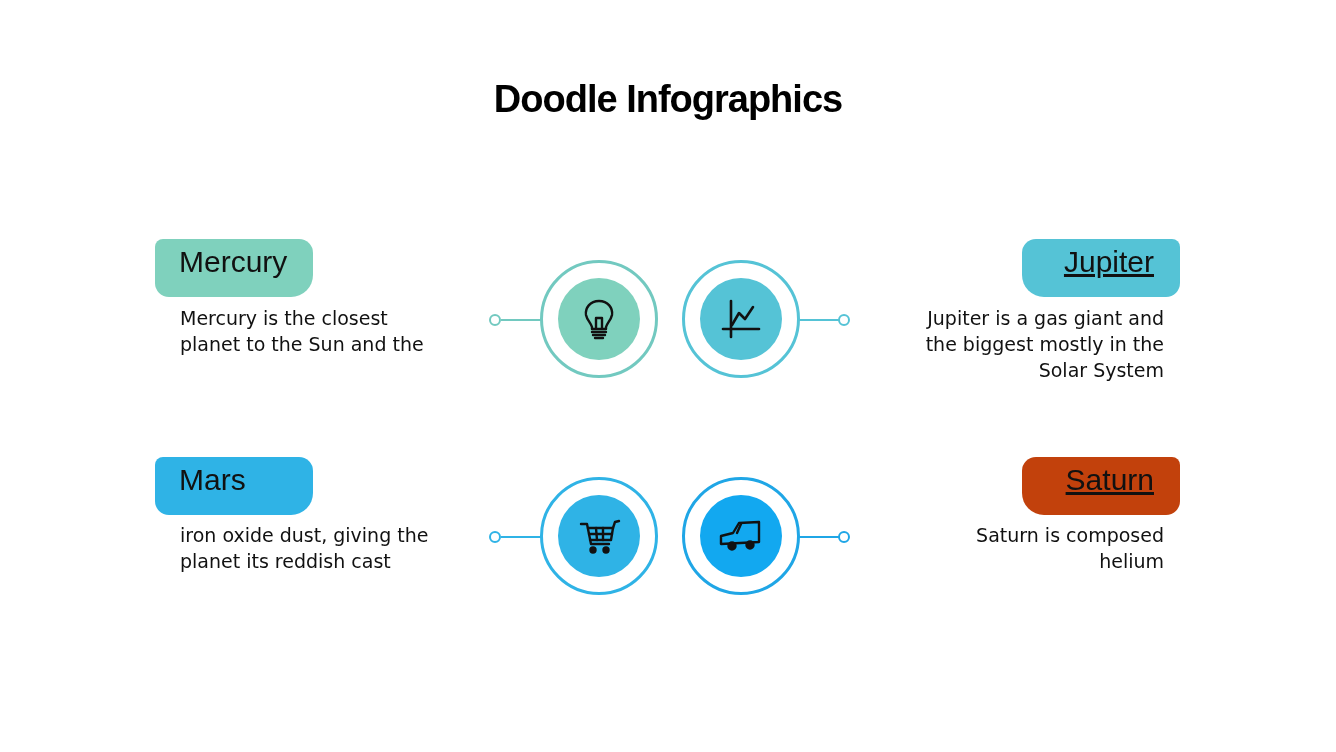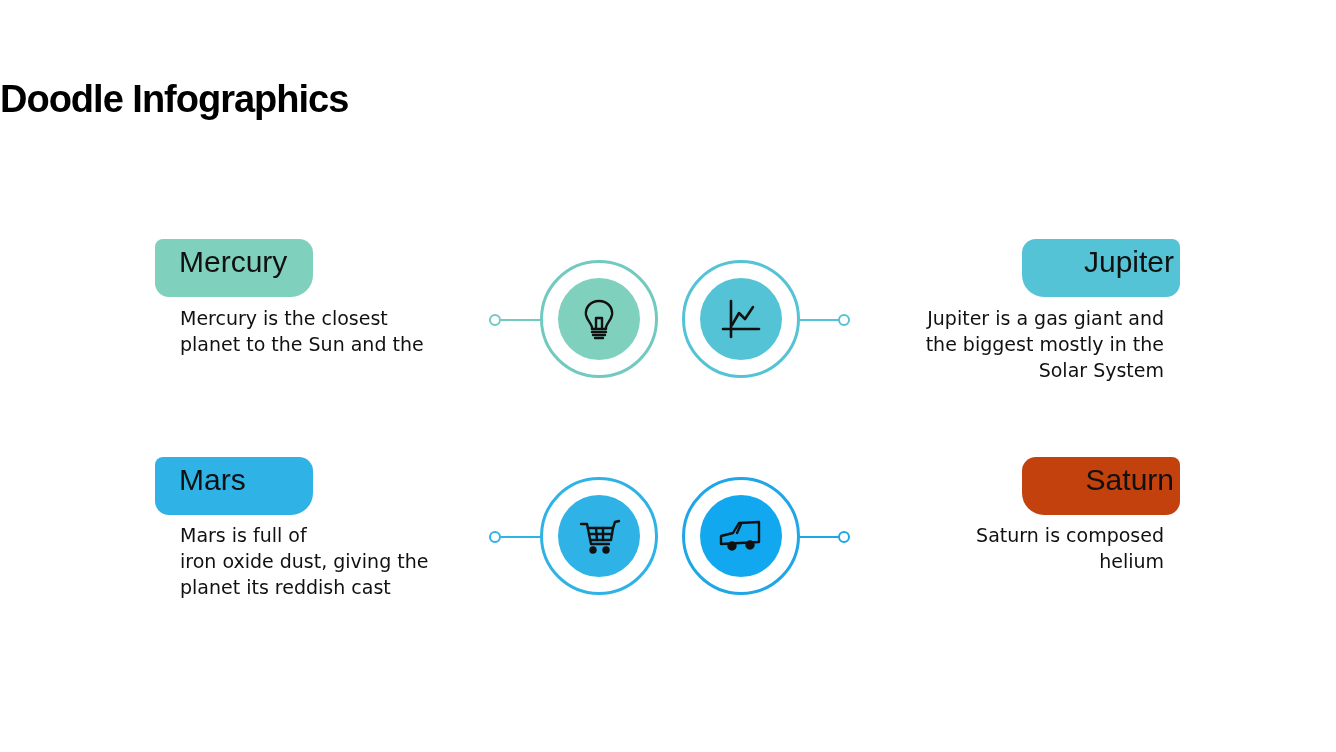--- a/index.html
+++ b/index.html
@@ -1,23 +1,23 @@
 <!DOCTYPE html>
 <html><head>
 <meta charset="utf-8">
 <style>
   html, body { margin:0; padding:0; }
   body { width:1336px; height:752px; background:#ffffff; position:relative; overflow:hidden;
          font-family:"DejaVu Sans", sans-serif; color:#111; }
-  .title { position:absolute; top:78px; left:0; width:1336px; text-align:left;
+  .title { position:absolute; top:78px; left:0; width:1336px; text-align:center;
            font-family:"Liberation Sans", sans-serif; font-weight:bold; font-size:38px; letter-spacing:-1px; color:#000; }
   .label { position:absolute; height:58px; width:158px; box-sizing:border-box;
            font-family:"Liberation Sans", sans-serif; font-size:30px; line-height:46px; color:#111; }
   .label.left { padding-left:24px; border-radius:8px 14px 22px 14px; }
-  .label.right { padding-right:6px; text-align:right; border-radius:14px 8px 14px 22px; }
+  .label.right { padding-right:26px; text-align:right; border-radius:14px 8px 14px 22px;text-decoration:underline; }
   .desc { position:absolute; width:280px; font-size:19px; line-height:26px; color:#111; }
   .desc.right { text-align:right; }
   .ring { position:absolute; width:118px; height:118px; border-radius:50%; box-sizing:border-box; border:3px solid; background:#fff; }
   .fill { position:absolute; left:15px; top:15px; width:82px; height:82px; border-radius:50%;
           display:flex; align-items:center; justify-content:center; }
   .conn { position:absolute; height:2px; }
   .dot { position:absolute; width:8px; height:8px; border-radius:50%; border:2px solid; background:#fff; }
   svg { display:block; }
 </style>
 </head>
@@ -57,21 +57,20 @@
       <path d="M4 32 L40 32"></path>
       <path d="M13 28 L20 16 L26 22 L34 10"></path>
     </svg>
   </div>
 </div>
 <div class="conn" style="left:799px;top:319px;width:40px;background:#55c3d6;"></div>
 <div class="dot" style="left:838px;top:314px;border-color:#55c3d6;"></div>
 
 <div class="label left" style="left:155px;top:457px;background:#2fb3e6;">Mars</div>
 <div class="desc" style="left:180px;top:522px;">
-  <div>Mars is full of</div>
   <div>iron oxide dust, giving the</div>
   <div>planet its reddish cast</div>
 </div>
 <div class="dot" style="left:489px;top:531px;border-color:#2fb3e6;"></div>
 <div class="conn" style="left:501px;top:536px;width:40px;background:#2fb3e6;"></div>
 <div class="ring" style="left:540px;top:477px;border-color:#2fb3e6;">
   <div class="fill" style="background:#2fb3e6;">
     <svg width="44" height="40" viewBox="0 0 44 40" fill="none" stroke="#111" stroke-width="2.4" stroke-linecap="round" stroke-linejoin="round">
       <path d="M4 8 L10 8 L14 28 L32 28"></path>
       <path d="M11 12 L36 12 L34 24 L13 24"></path>

